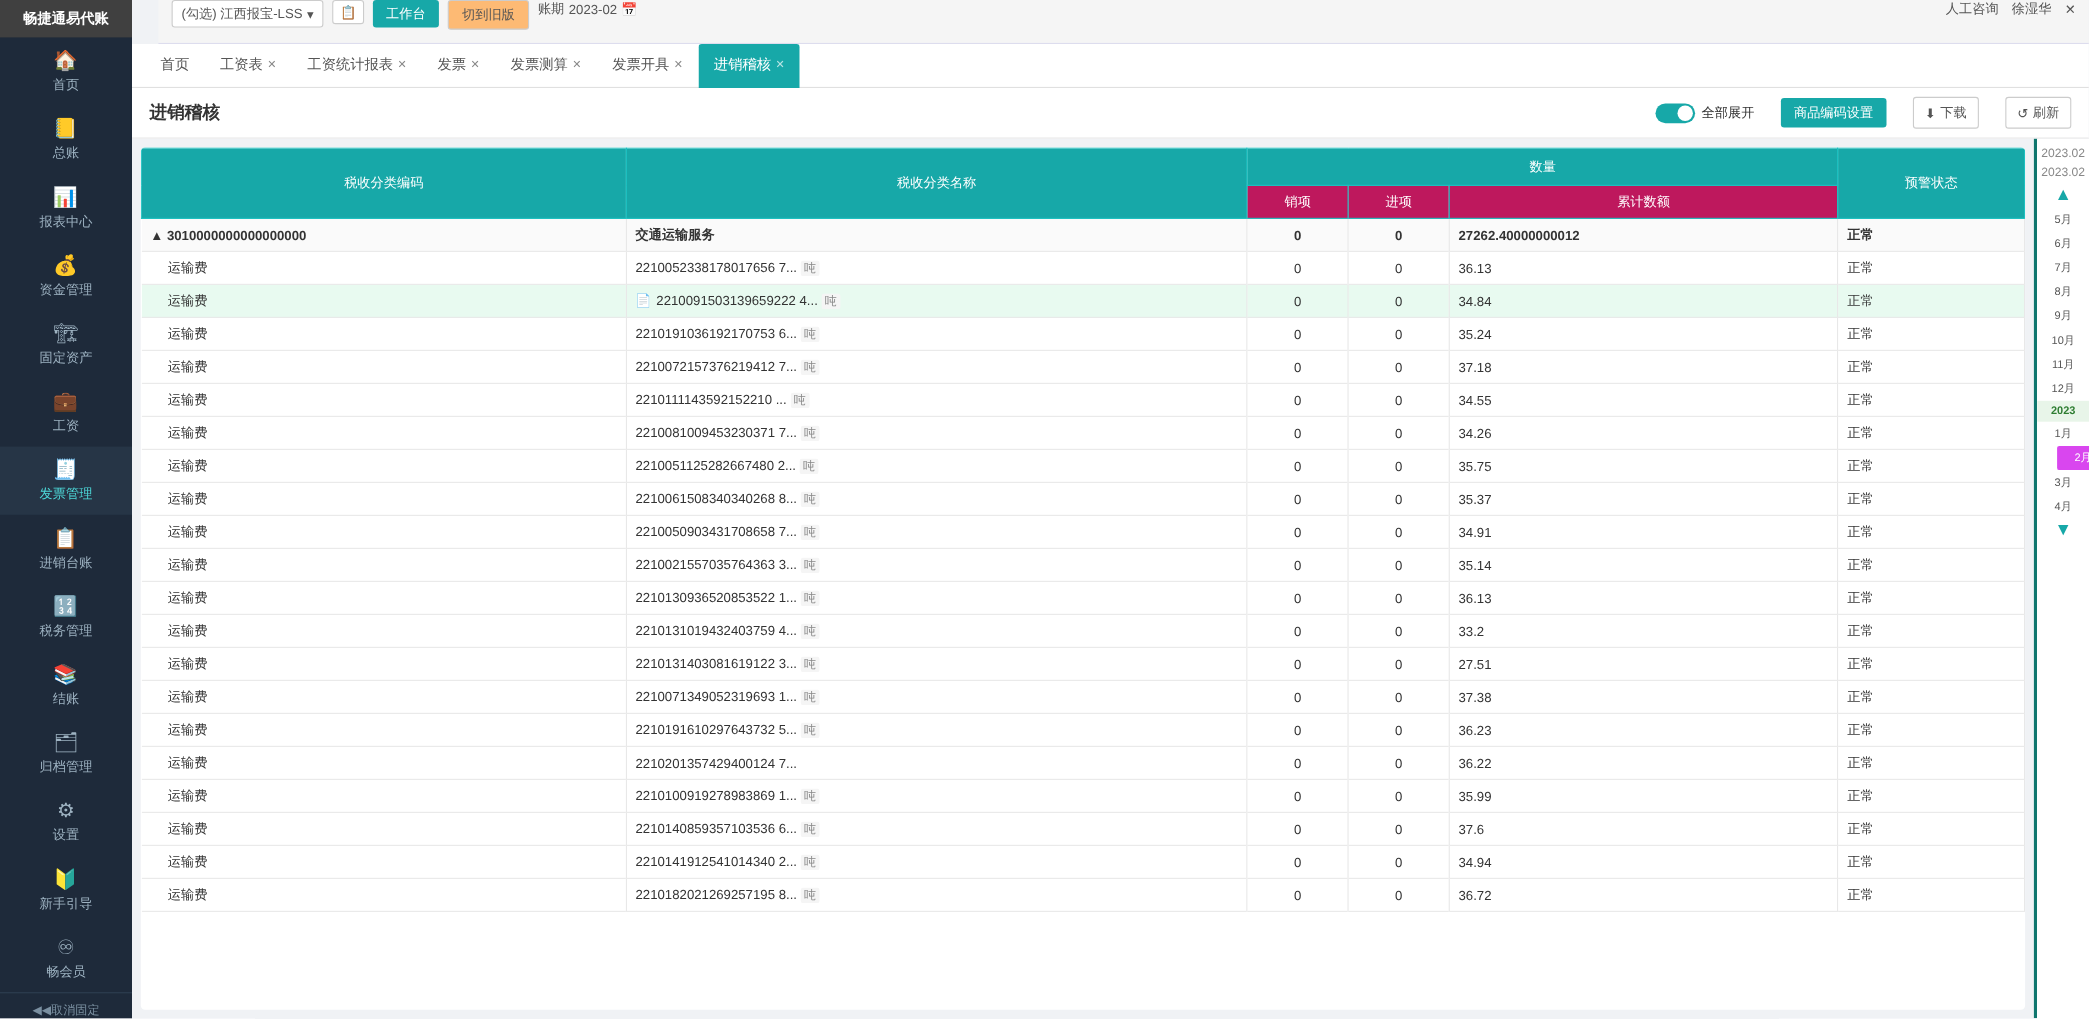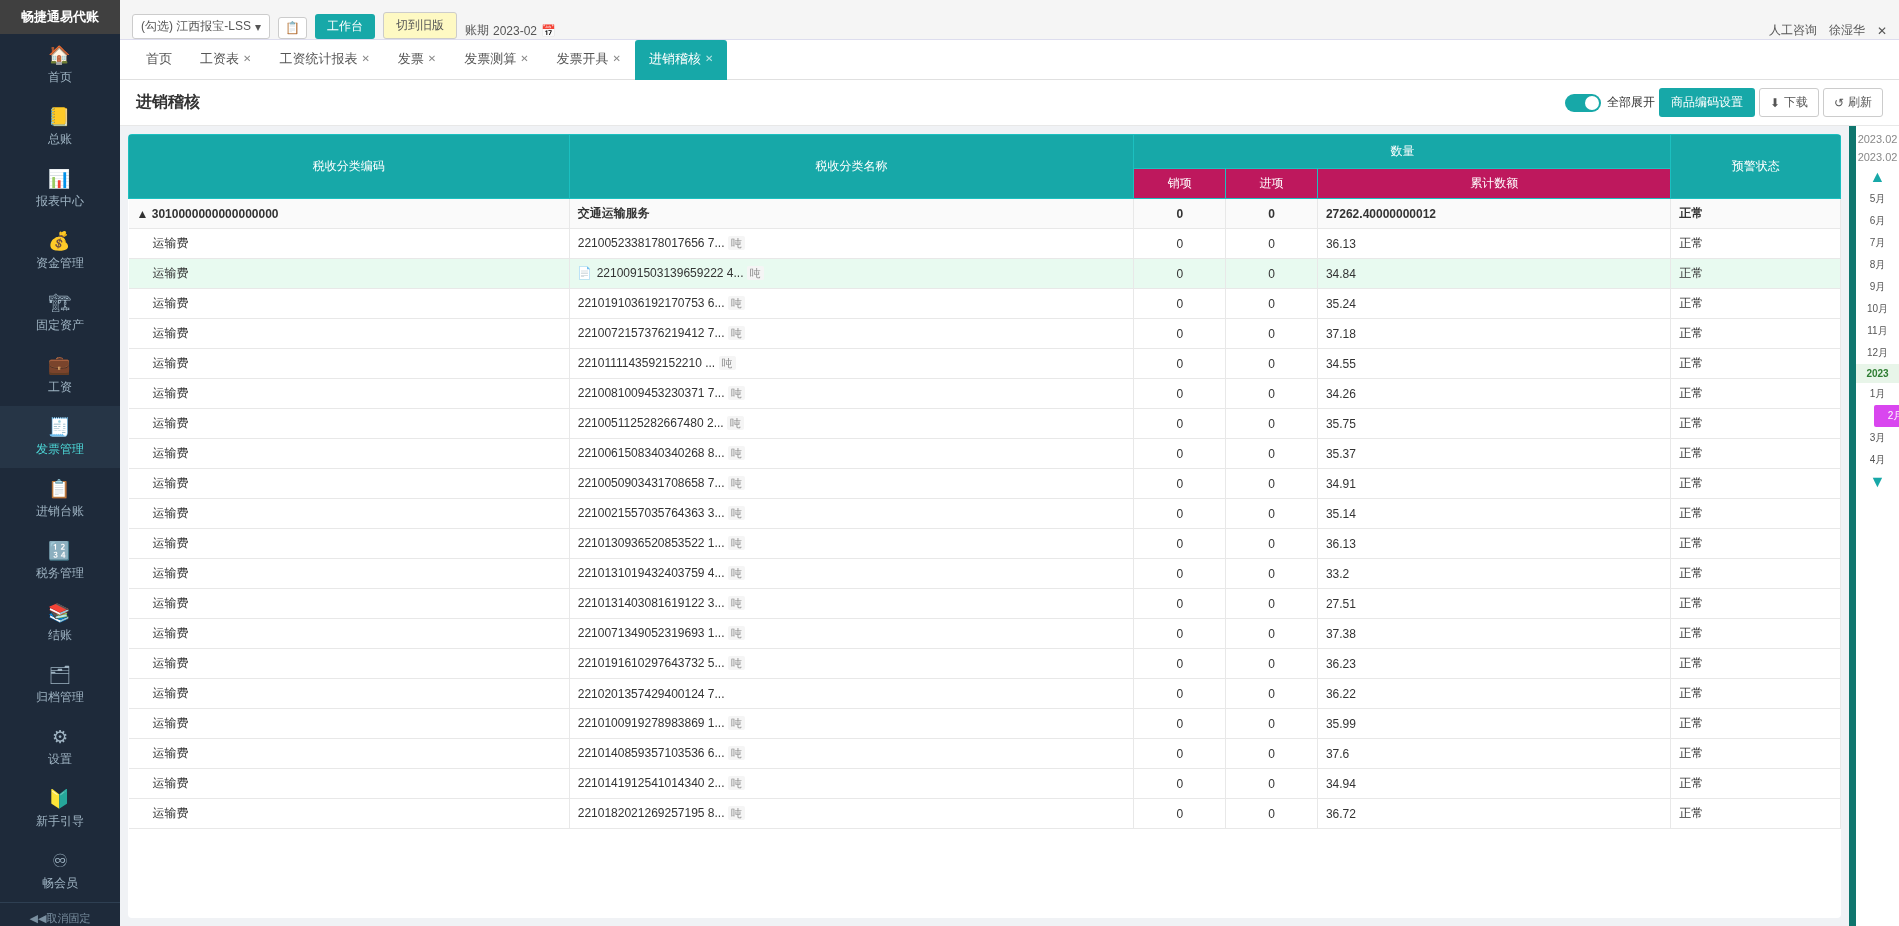--- a/index.html
+++ b/index.html
@@ -58,24 +58,25 @@
       flex-direction: column;
       overflow: hidden;
     }
 
     
     .topbar {
       height: 40px;
       background: #f5f5f5;
       border-bottom: 1px solid #dde;
       display: flex;
-      align-items: flex-end;
+      align-items: flex-start;
       padding: 0 12px;
       gap: 8px;
       flex-shrink: 0;
+      margin-left: 24px;
     }
     .topbar-company {
       display: flex;
       align-items: center;
       gap: 4px;
       font-size: 12px;
       color: #555;
       background: white;
       border: 1px solid #ccc;
       border-radius: 3px;
@@ -85,21 +86,21 @@
     .topbar-btn {
       background: #17a8a8;
       color: white;
       border: none;
       border-radius: 3px;
       padding: 4px 12px;
       font-size: 12px;
       cursor: pointer;
     }
     .topbar-btn-outline {
-      background: #fef9c3;
+      background: #fdba74;
       color: #555;
       border: 1px solid #ccc;
       border-radius: 3px;
       padding: 4px 12px;
       font-size: 12px;
       cursor: pointer;
     }
     .topbar-period {
       display: flex;
       align-items: center;
@@ -169,21 +170,22 @@
       flex-shrink: 0;
       border-bottom: 1px solid #e8e8e8;
     }
     .page-title {
       font-size: 16px;
       font-weight: bold;
       color: #333;
     }
     .page-actions {
       display: flex;
-      gap: 4px;
+      align-items: center;
+      gap: 24px;
     }
     .toggle-wrap {
       display: flex;
       align-items: center;
       gap: 6px;
       font-size: 12px;
       color: #333;
     }
     .toggle-switch {
       width: 36px;
@@ -276,21 +278,21 @@
 
     .group-row td {
       font-weight: 700;
       background: #fafafa;
     }
 
     
     .right-panel {
       width: 50px;
       background: white;
-      border-left: 7px solid #0f766e;
+      border-left: 3px solid #0f766e;
       flex-shrink: 0;
       display: flex;
       flex-direction: column;
       align-items: center;
       padding-top: 4px;
       font-size: 11px;
       color: #666;
       overflow-y: auto;
     }
     .right-panel-year {

